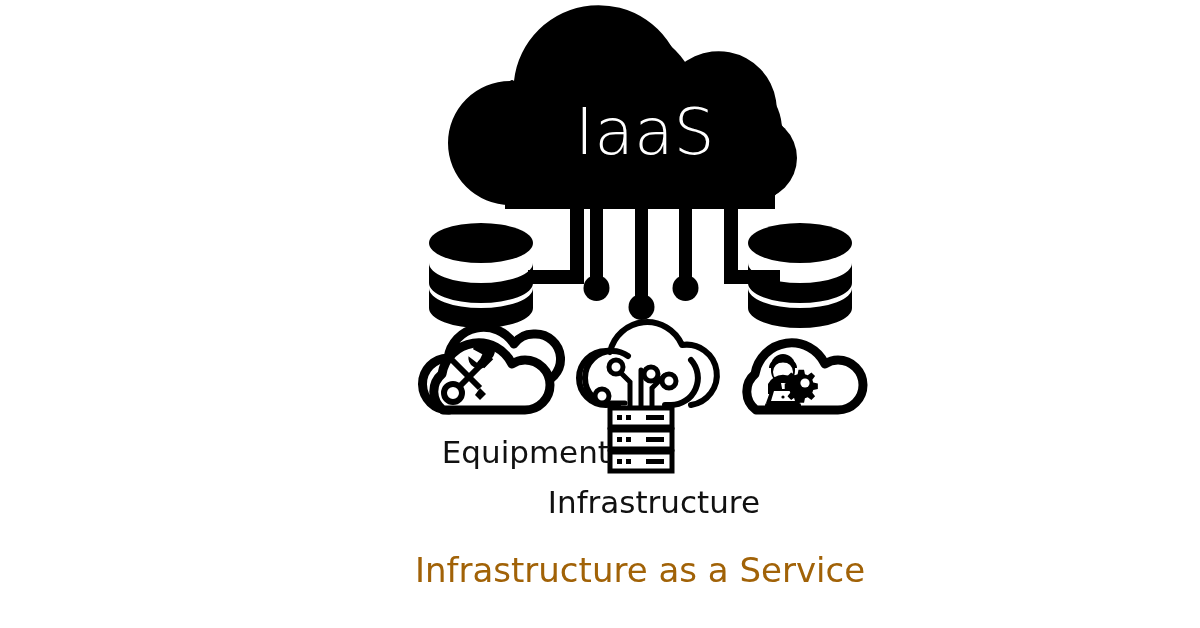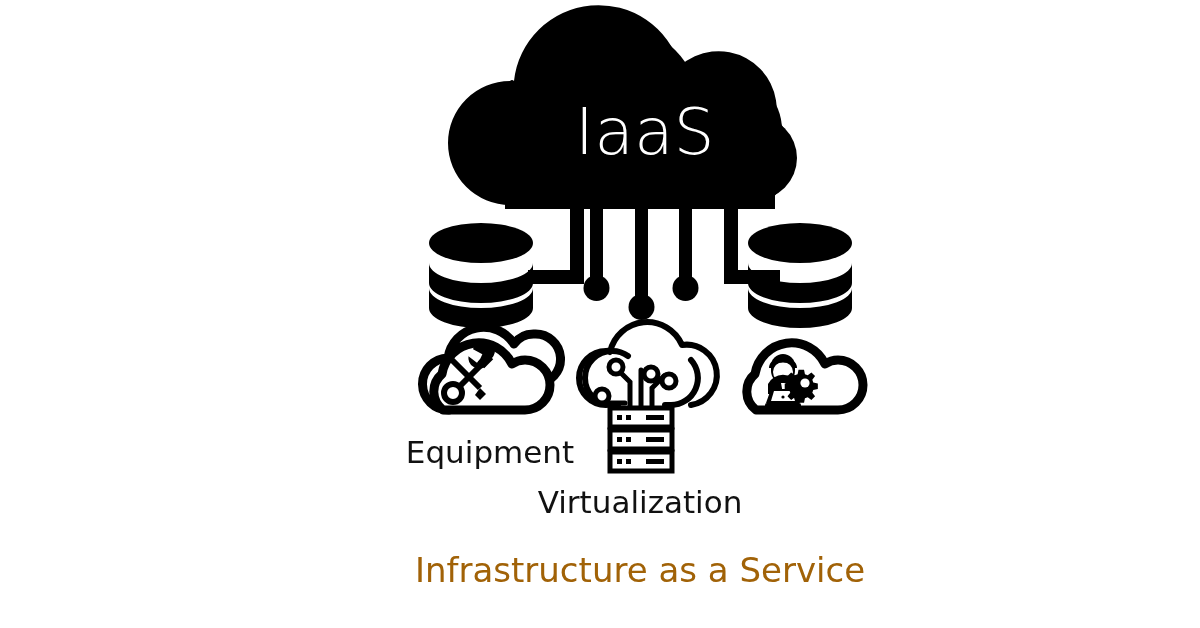--- a/index.html
+++ b/index.html
@@ -22,21 +22,21 @@
   .layer {
     position: absolute;
     inset: 0;
   }
   .label {
     position: absolute;
     color: #111111;
     font-family: "DejaVu Sans", "Liberation Sans", sans-serif;
     font-weight: 400;
     white-space: nowrap;
-    text-align: center;
+    text-align: right;
     line-height: 1;
   }
   #label-equipment {
     left: 330px;
     top: 437px;
     width: 240px;
     font-size: 31px;
   }
   #label-engineer {
     left: 640px;
@@ -229,18 +229,18 @@
                  l-1,-3 l-5,-1 l0,-6 l5,-1 l1,-3 l-3,-4 l4,-4 Z" fill="#000000" transform="translate(-6,-2) scale(0.92) translate(62,32)"></path>
         <circle cx="765" cy="383" r="4.6" fill="#ffffff"></circle>
       </g>
     </g>
   </svg>
 
   <div id="iaas-text" style="color:#ffffff;">IaaS</div>
 
   <div class="label" id="label-equipment" style="color: rgb(17, 17, 17);">Equipment</div>
 
-  <div class="label" id="label-virtualization" style="color: rgb(17, 17, 17);">Virtualization</div>
+  <div class="label" id="label-virtualization" style="color: rgb(17, 17, 17);">Infrastructure</div>
 
 
   <div id="caption" style="color: #a16207; text-align: center;">Infrastructure as a Service</div>
 
 </div>
 
 </body></html>

